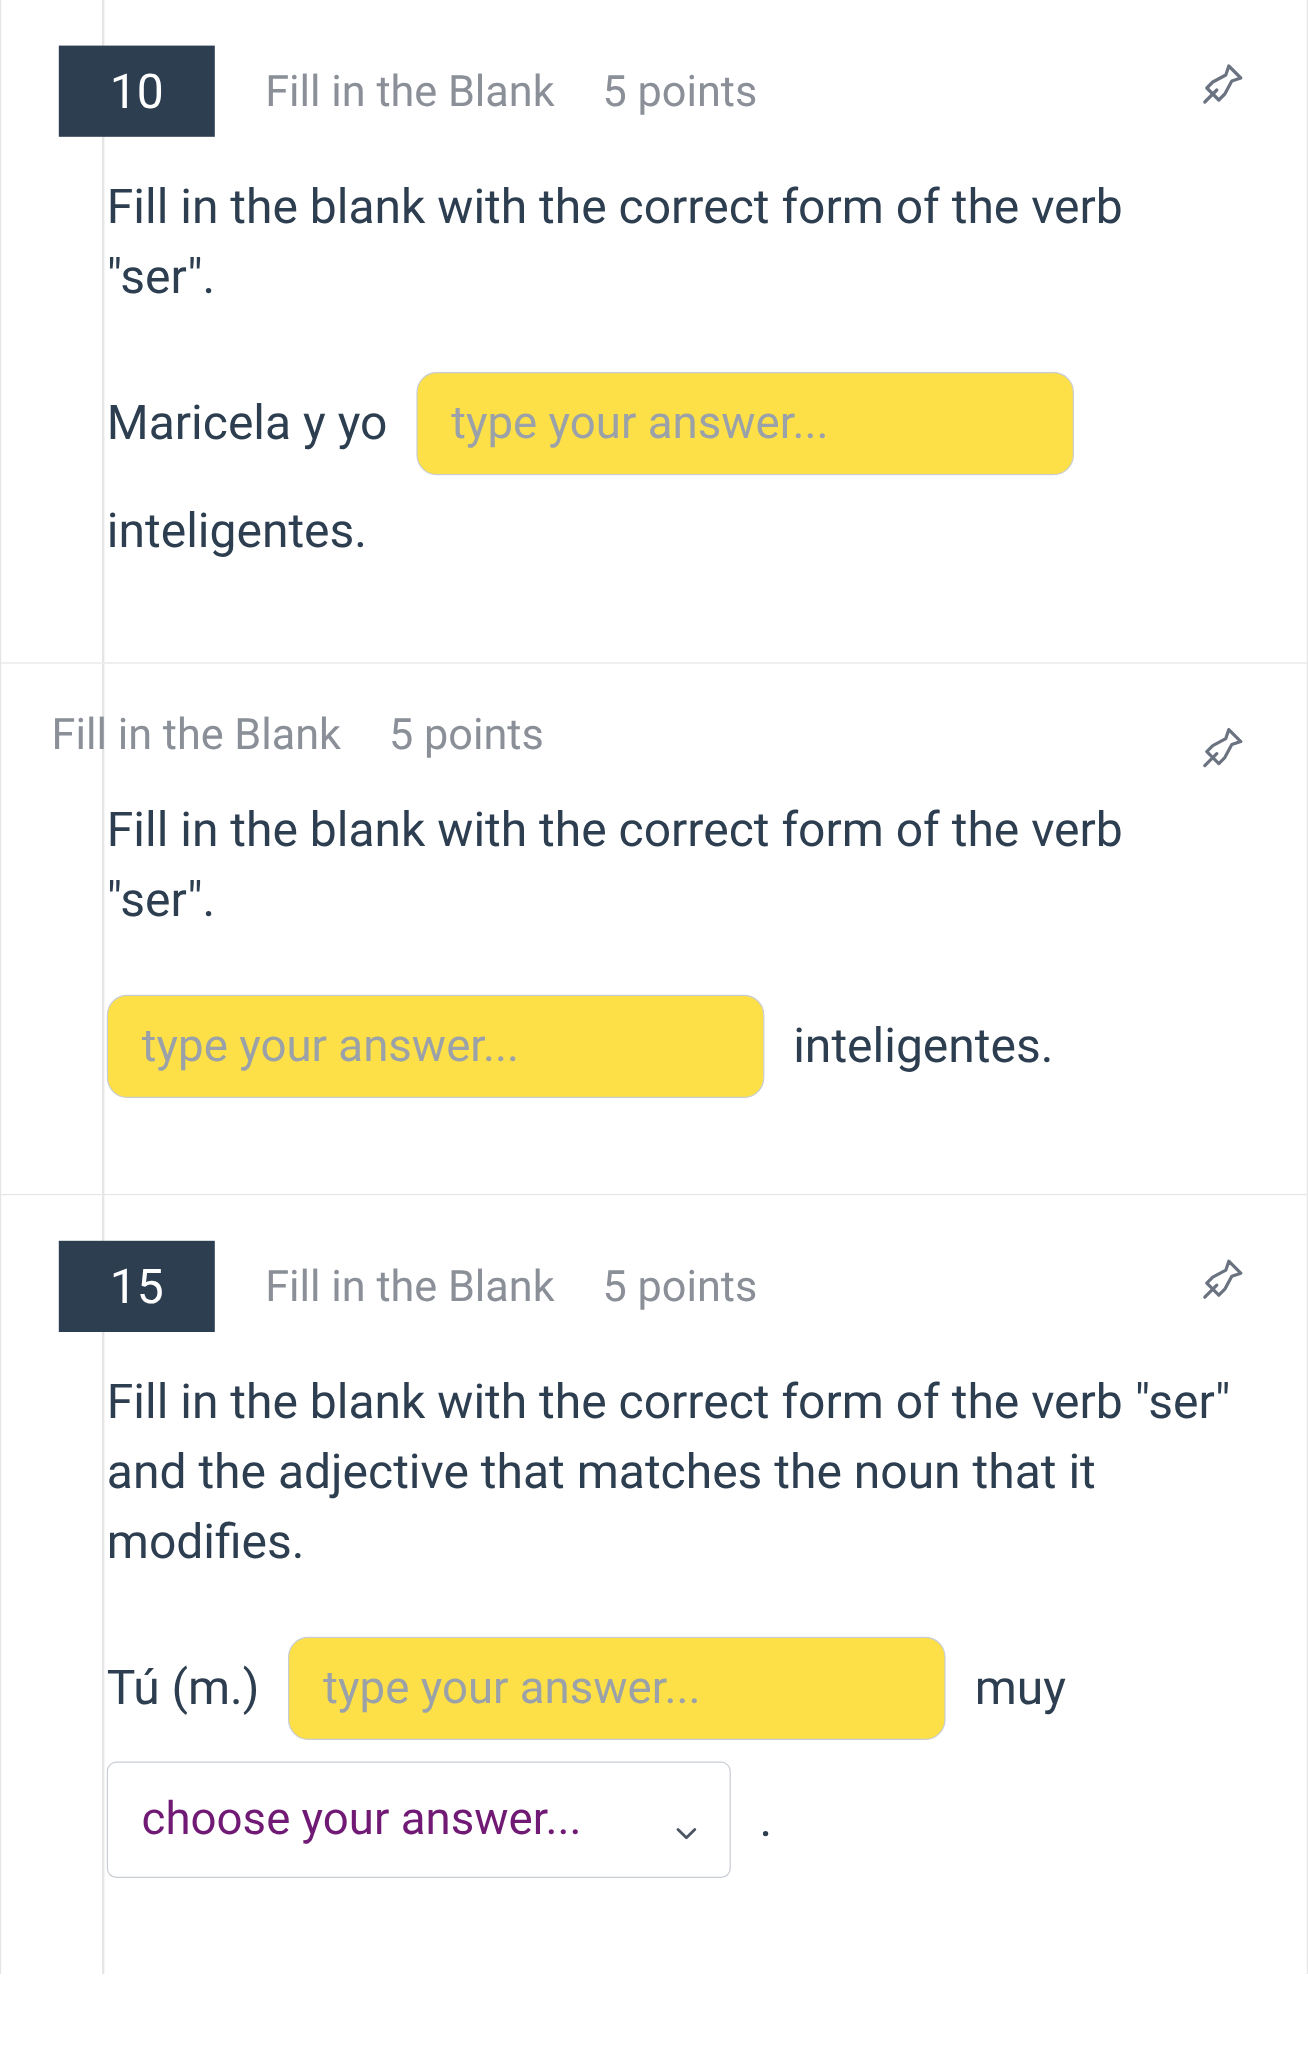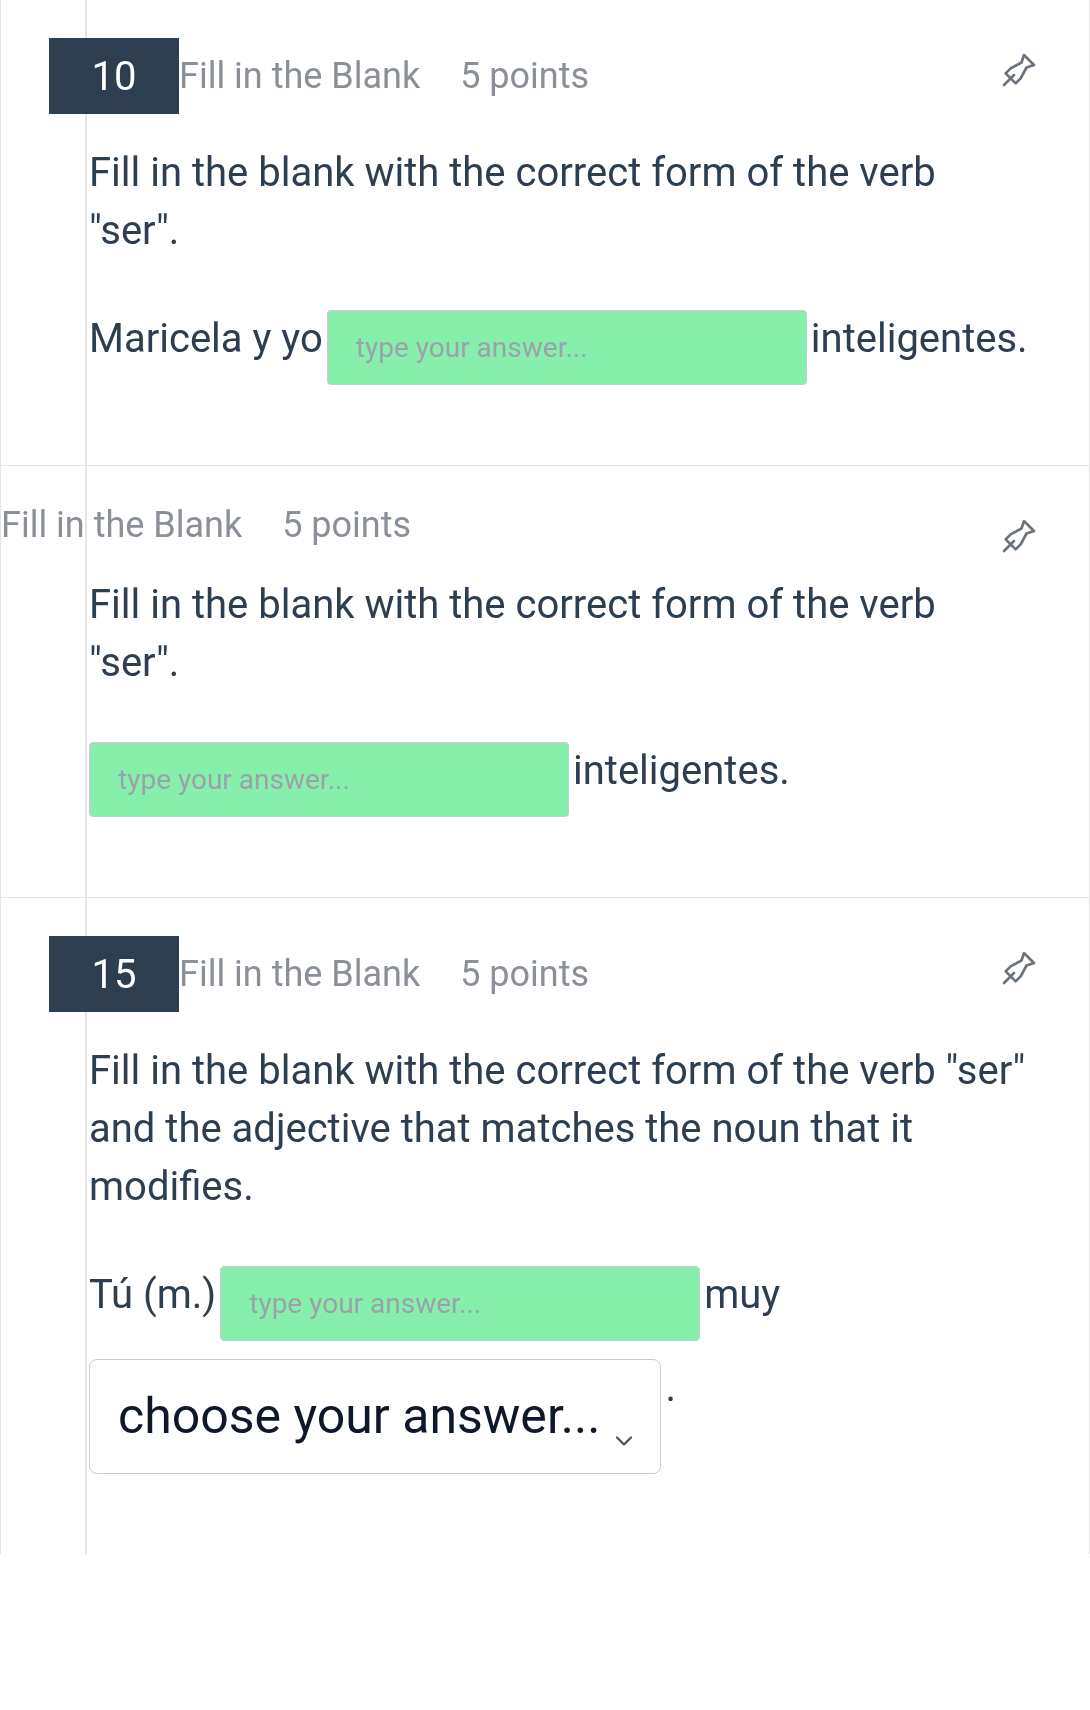--- a/index.html
+++ b/index.html
@@ -45,20 +45,21 @@
     align-items: center;
     justify-content: center;
     font-size: 40px;
     font-weight: 400;
     margin-left: 48px;
     flex-shrink: 0;
     z-index: 2;
     position: relative;
   }
   .question-meta {
+    margin-left: 42px;
     font-size: 36px;
     color: #8a8f98;
     display: flex;
     gap: 40px;
     align-items: center;
     flex: 1;
   }
   .pin-icon {
     position: absolute;
     right: 50px;
@@ -72,46 +73,46 @@
     margin-left: 88px;
     padding: 30px 60px 80px 0;
     font-size: 40px;
     color: #2c3e50;
     line-height: 1.45;
   }
   .prompt-text { margin-bottom: 50px; }
   .sentence-row {
     display: flex;
     flex-wrap: wrap;
-    align-items: flex-start;
-    gap: 4px;
+    align-items: center;
+    gap: 24px;
     row-gap: 18px;
     font-size: 40px;
   }
   .sentence-row span { white-space: nowrap; }
   input.blank-input {
-    font-size: 28px;
+    font-size: 38px;
     color: #2c3e50;
     padding: 20px 28px;
     border: 1.5px solid #c8cdd3;
-    border-radius: 4px;
-    background: #86efac;
+    border-radius: 17px;
+    background: #fde047;
     min-width: 480px;
     font-family: inherit;
   }
   input.blank-input::placeholder { color: #9aa1a9; }
   .select-wrap {
     position: relative;
     display: inline-flex;
     align-items: center;
     border: 1.5px solid #c8cdd3;
     border-radius: 8px;
     padding: 20px 60px 20px 28px;
-    font-size: 50px;
-    color: #0f172a;
+    font-size: 38px;
+    color: #701a75;
     cursor: pointer;
     min-width: 520px;
     background: #fff;
   }
   .select-wrap .chevron {
     position: absolute;
     right: 22px;
     top: 50%;
     transform: translateY(-50%);
     width: 28px;

